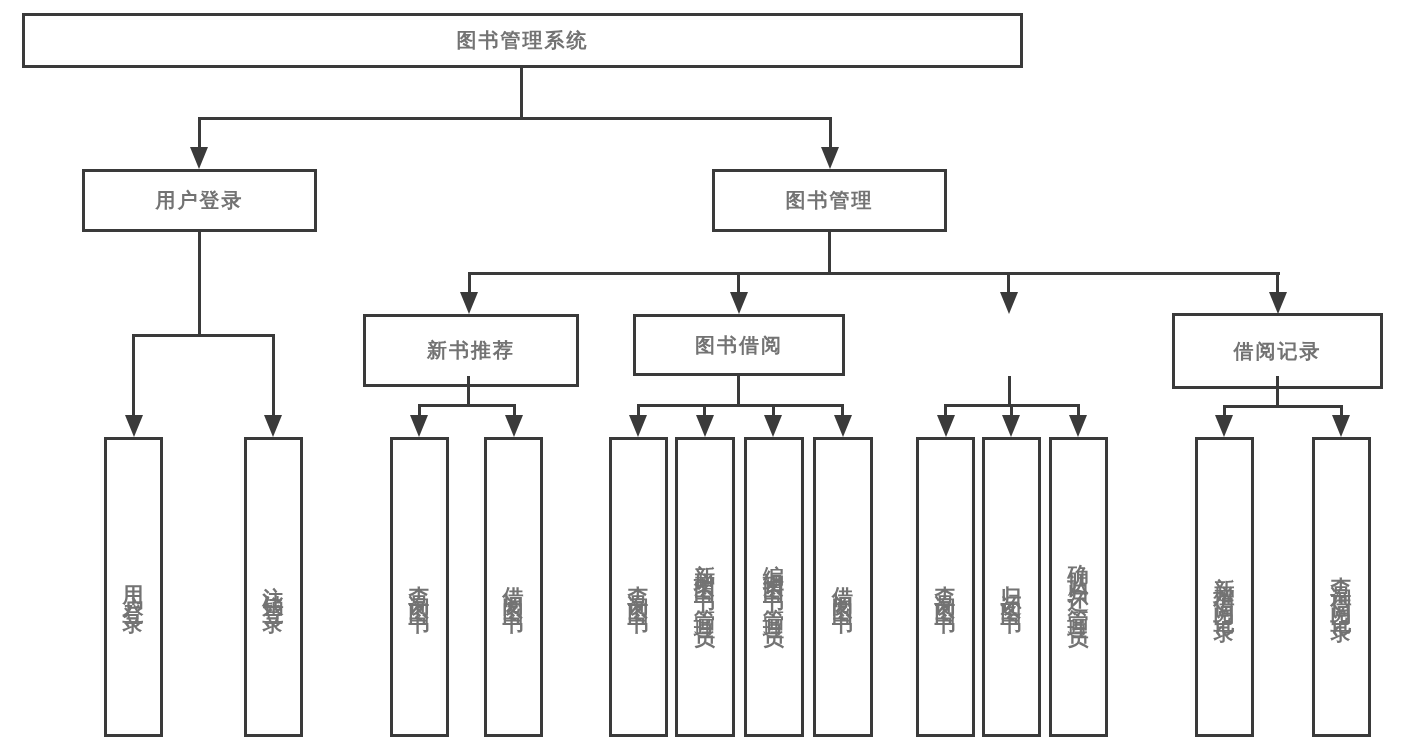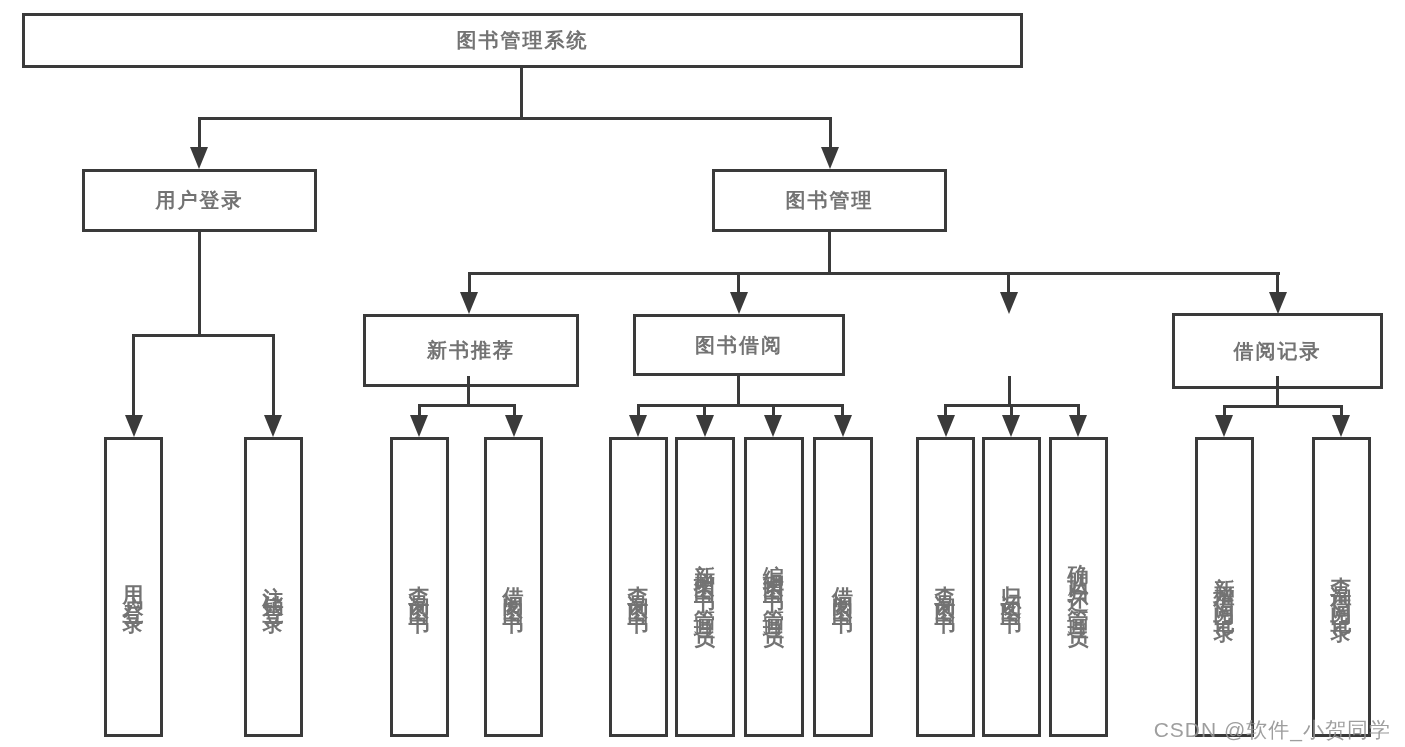--- a/index.html
+++ b/index.html
@@ -143,15 +143,14 @@
   <div class="box vbox" style="left:744px; width:60px">编辑图书（管理员）</div>
   <div class="box vbox" style="left:813px; width:60px">借阅图书</div>
 
   <div class="box vbox" style="left:916px; width:59px">查询图书</div>
   <div class="box vbox" style="left:982px; width:59px">归还图书</div>
   <div class="box vbox" style="left:1049px; width:59px">确认归还（管理员）</div>
 
   <div class="box vbox" style="left:1195px; width:59px">新增借阅记录</div>
   <div class="box vbox" style="left:1312px; width:59px">查询借阅记录</div>
 
-  <div class="watermark">CSDN @软件_小贺同学</div>
 
 </div>
 
 </body></html>

